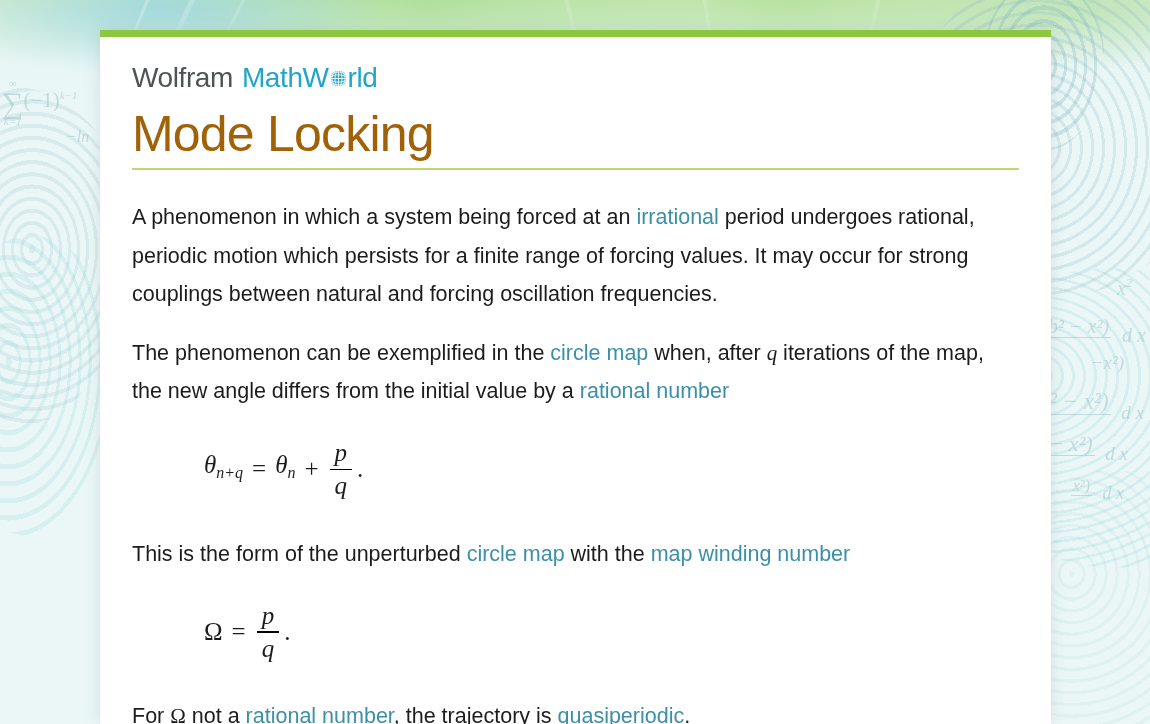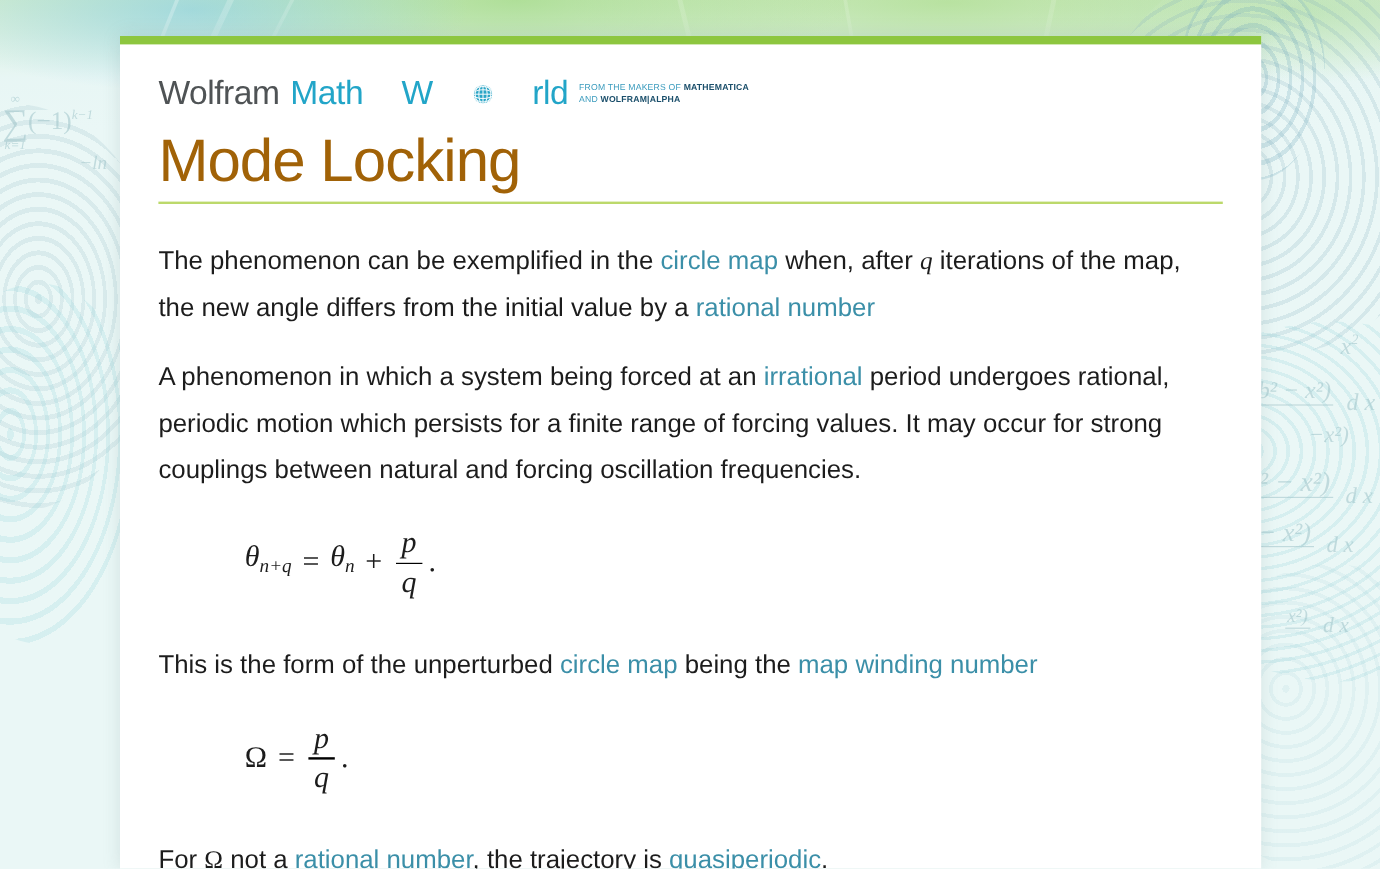--- a/index.html
+++ b/index.html
@@ -123,21 +123,21 @@
   .bg-formula .up { font-style: normal; }
 
   .bgf-left  { left: 2px;  top: 78px;  font-size: 21px; }
   .bgf-left2 { left: 66px; top: 128px; font-size: 16px; }
 
   .bgf-r1 { right: 18px;  top: 276px; font-size: 20px; }
   .bgf-r2 { right: 4px;   top: 316px; font-size: 20px; }
   .bgf-r3 { right: 26px;  top: 352px; font-size: 19px; }
   .bgf-r4 { right: 6px;   top: 390px; font-size: 19px; }
   .bgf-r5 { right: 22px;  top: 432px; font-size: 19px; }
-  .bgf-r6 { right: 26px;  top: 506px; font-size: 18px; }
+  .bgf-r6 { right: 26px;  top: 478px; font-size: 18px; }
 
   .frac-inline {
     display: inline-block;
     vertical-align: middle;
     text-align: center;
     line-height: 1.05;
   }
   .frac-inline .num { display: block; border-bottom: 1px solid currentColor; padding: 0 2px; }
   .frac-inline .den { display: block; padding: 0 2px; }
 
@@ -174,21 +174,20 @@
     margin-top: 13px;
   }
   .logo-mathworld {
     font-size: 28px;
     font-weight: 400;
     color: #22a5c8;
     letter-spacing: -0.4px;
     line-height: 1;
     display: inline-flex;
     align-items: baseline;
-    gap: 32px;
   }
   .globe-icon {
     display: inline-block;
     width: 19px; height: 19px;
     margin: 0 0px;
     position: relative;
     top: 1px;
   }
   .logo-tagline {
     font-size: 7.2px;
@@ -356,49 +355,45 @@
                 <ellipse cx="12" cy="12" rx="4.4" ry="10.6"></ellipse>
                 <ellipse cx="12" cy="12" rx="8.3" ry="10.6"></ellipse>
                 <line x1="1.4" y1="12" x2="22.6" y2="12"></line>
                 <line x1="12" y1="1.4" x2="12" y2="22.6"></line>
               </g>
               <circle cx="12" cy="12" r="10.6" fill="none" stroke="#ffffff" stroke-width="1.2"></circle>
             </svg>
           </span>
             <span>rld</span>
         </span>
-        <span class="logo-tagline">
-          <span><span>FROM THE MAKERS OF </span><b>MATHEMATICA</b></span><br>
-          <span><span>AND </span><b>WOLFRAM|ALPHA</b></span>
-        </span>
       </div>
 
       <h1 class="page-title">Mode Locking</h1>
       <div class="title-rule"></div>
 
       <div class="body-text">
 
+        <p><span>A phenomenon in which a system being forced at an </span><a href="#" class="ml-link">irrational</a><span> period undergoes rational, periodic motion which persists for a finite range of forcing values. It may occur for strong couplings between natural and forcing oscillation frequencies.</span></p>
+
         <p><span>The phenomenon can be exemplified in the </span><a href="#" class="ml-link">circle map</a><span> when, after </span><span class="mathvar">q</span><span> iterations of the map, the new angle differs from the initial value by a </span><a href="#" class="ml-link">rational number</a></p>
-
-        <p><span>A phenomenon in which a system being forced at an </span><a href="#" class="ml-link">irrational</a><span> period undergoes rational, periodic motion which persists for a finite range of forcing values. It may occur for strong couplings between natural and forcing oscillation frequencies.</span></p>
 
         <div class="equation">
           <span class="eq-part"><span>θ</span><span class="eq-sub">n+q</span></span>
           <span class="eq-op">=</span>
           <span class="eq-part"><span>θ</span><span class="eq-sub">n</span></span>
           <span class="eq-op">+</span>
           <span class="eq-frac">
             <span class="num">p</span>
             <span class="bar"></span>
             <span class="den">q</span>
           </span>
           <span class="eq-period">.</span>
         </div>
 
-        <p><span>This is the form of the unperturbed </span><a href="#" class="ml-link">circle map</a><span> being the </span><a href="#" class="ml-link">map winding number</a></p>
+        <p><span>This is the form of the unperturbed </span><a href="#" class="ml-link">circle map</a><span> with the </span><a href="#" class="ml-link">map winding number</a></p>
 
         <div class="equation">
           <span class="mathvar-up" style="font-size:25px;">Ω</span>
           <span class="eq-op">=</span>
           <span class="eq-frac">
             <span class="num">p</span>
             <span class="bar"></span>
             <span class="den">q</span>
           </span>
           <span class="eq-period">.</span>

